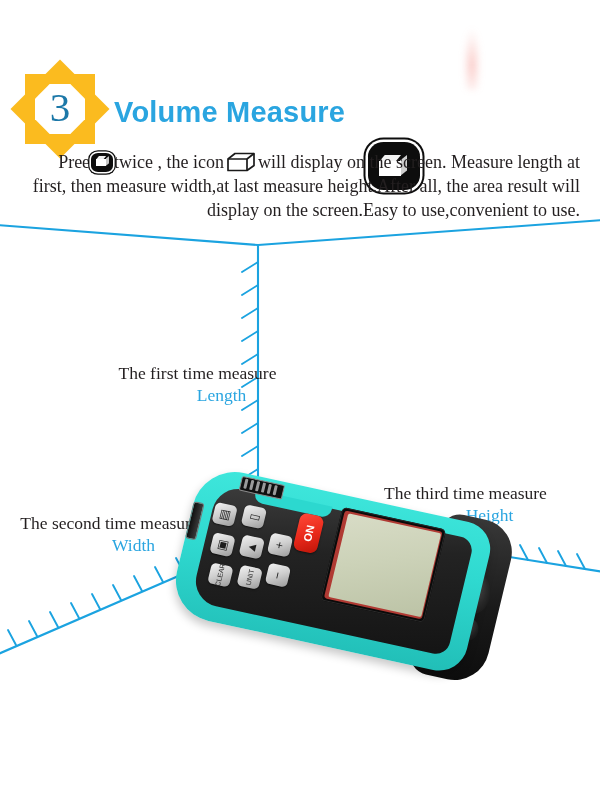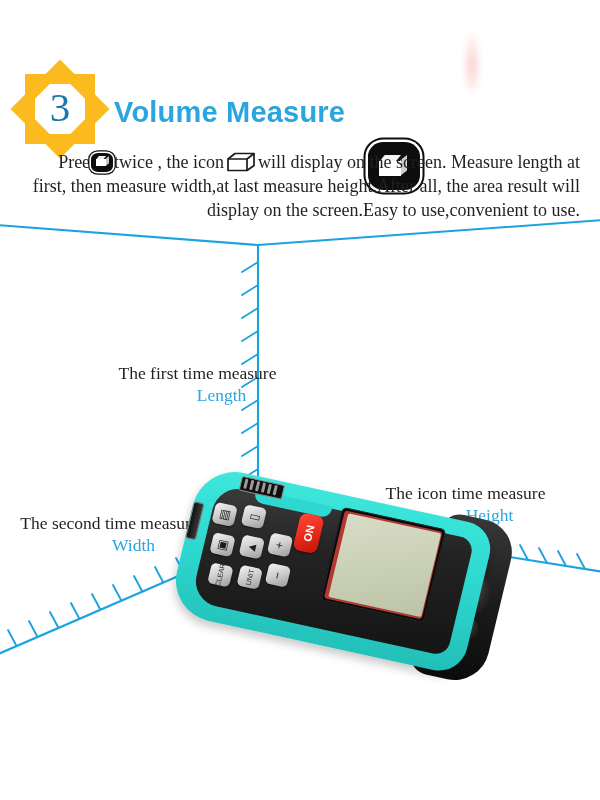--- a/index.html
+++ b/index.html
@@ -320,21 +320,21 @@
     <span class="t1">The first time measure</span>
     <span class="t2">Length</span>
   </div>
 
   <div class="ann" id="ann-width">
     <span class="t1">The second time measure</span>
     <span class="t2">Width</span>
   </div>
 
   <div class="ann" id="ann-height">
-    <span class="t1">The icon time measure</span>
+    <span class="t1">The third time measure</span>
     <span class="t2">Height</span>
   </div>
 
   <div class="device-wrap">
     <div class="device">
 
       <div class="body-black-end"></div>
       <div class="lens-a"></div>
       <div class="lens-b"></div>
 

